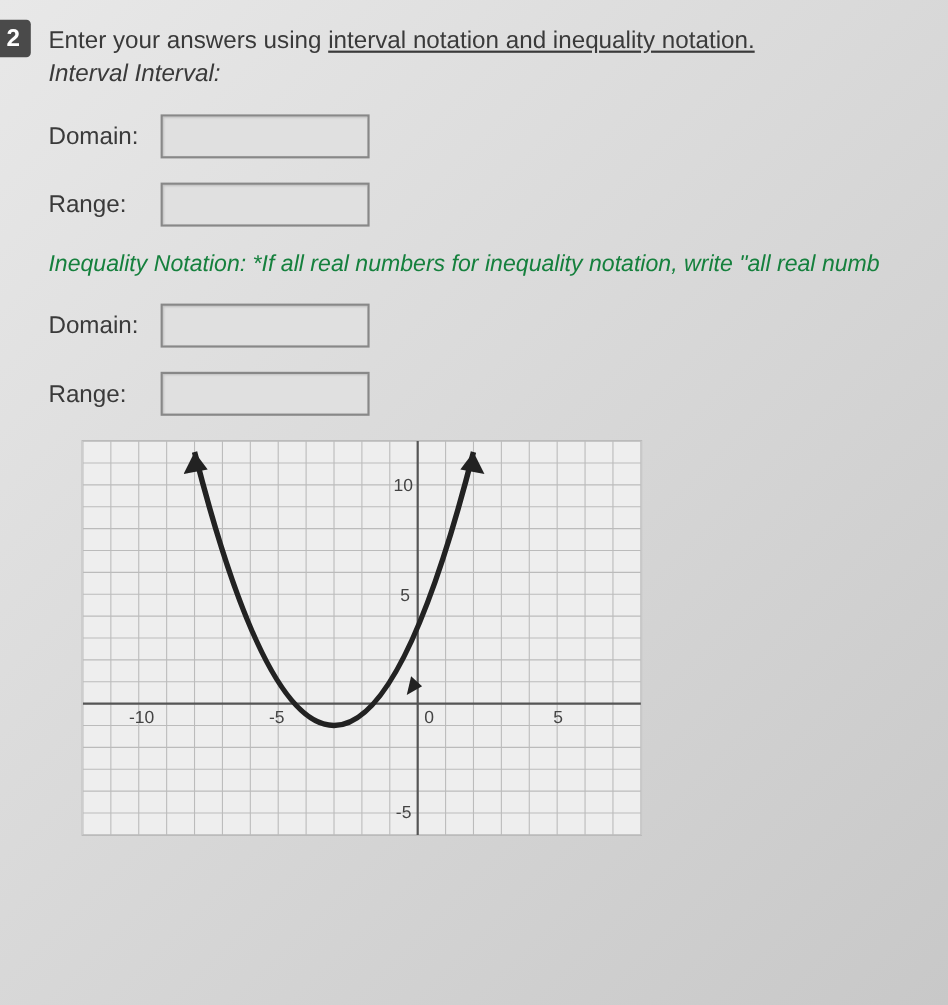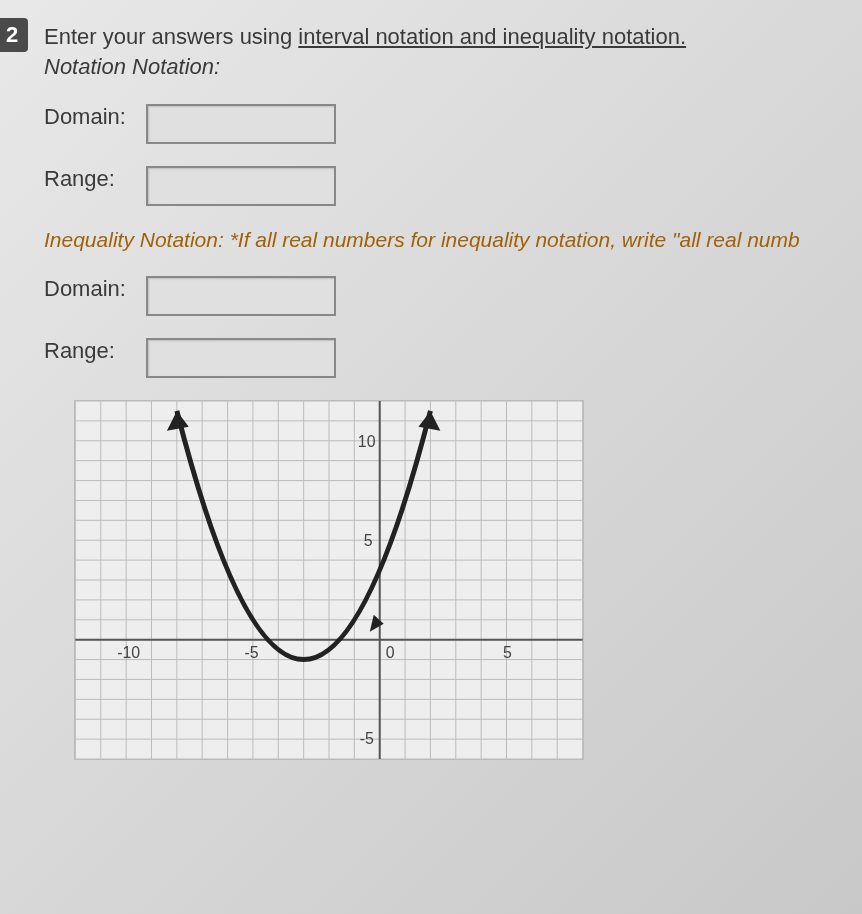--- a/index.html
+++ b/index.html
@@ -46,27 +46,27 @@
     }
     .section-title {
       font-size: 22px;
       font-style: italic;
       color: #3a3a3a;
       margin-bottom: 24px;
     }
     .section-note {
       font-size: 21px;
       font-style: italic;
-      color: #a16207;
+      color: #15803d;
       margin-bottom: 24px;
       margin-top: 18px;
     }
     .field-row {
       display: flex;
-      align-items: flex-start;
+      align-items: center;
       margin-bottom: 22px;
     }
     .field-label {
       font-size: 22px;
       color: #3a3a3a;
       margin-right: 12px;
       min-width: 90px;
     }
     .field-input {
       width: 190px;
@@ -116,21 +116,21 @@
 </head>
 <body>
 
 <div class="badge">2</div>
 
 <div class="content">
   <p class="instr1">
     <span>Enter your answers using </span><span class="under">interval notation and inequality notation.</span>
   </p>
 
-  <p class="section-title">Notation Notation:</p>
+  <p class="section-title">Interval Interval:</p>
 
   <div class="field-row">
     <span class="field-label">Domain:</span>
     <input class="field-input" value="" style="">
   </div>
 
   <div class="field-row">
     <span class="field-label">Range:</span>
     <input class="field-input" value="" style="">
   </div>

